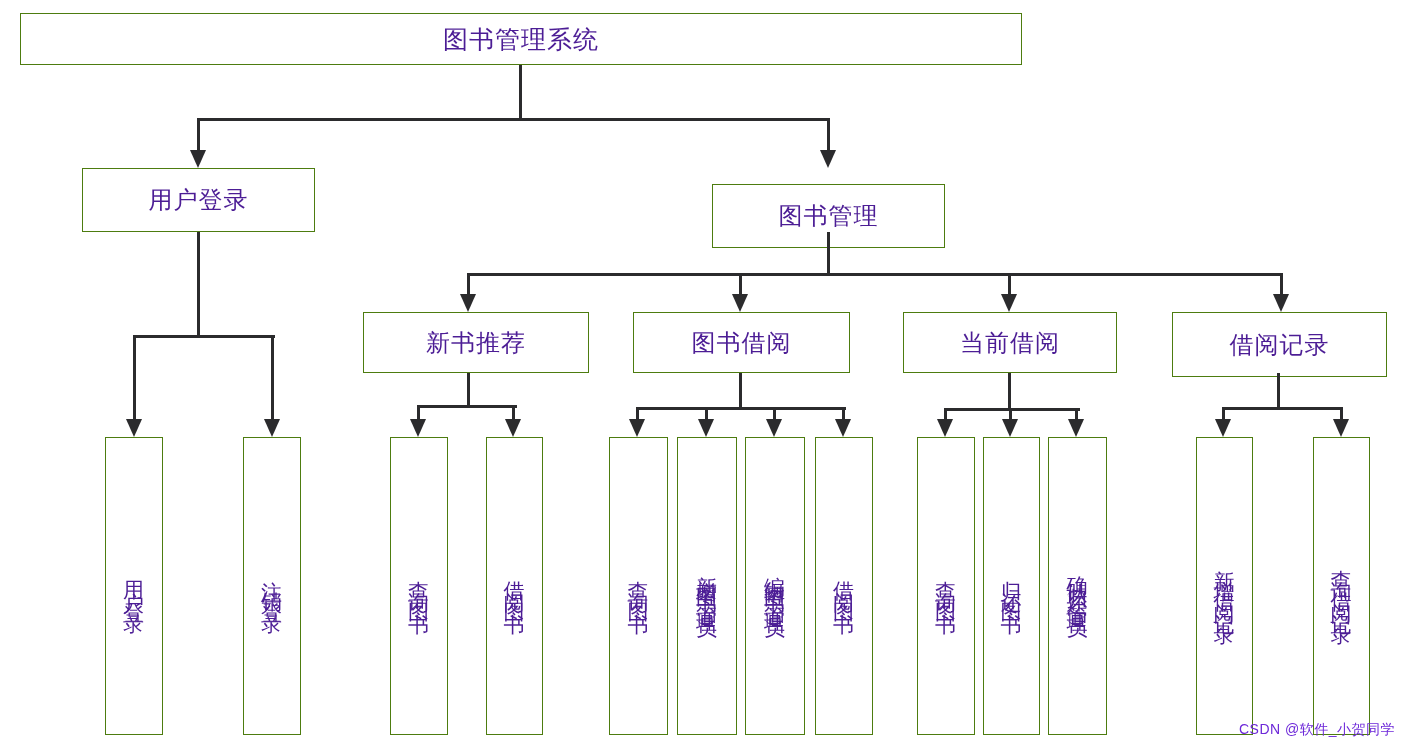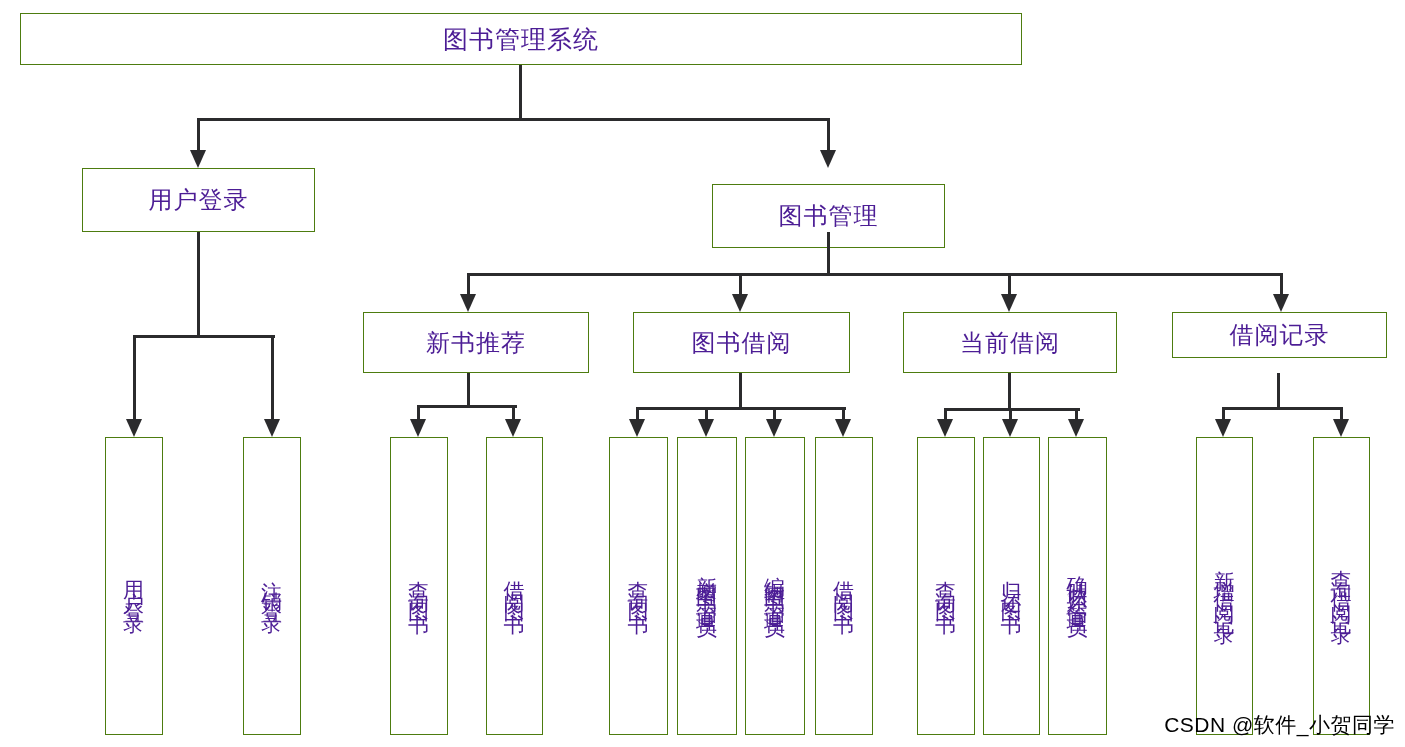--- a/index.html
+++ b/index.html
@@ -27,21 +27,21 @@
   .line{position:absolute;background:#2b2b2d;}
   .v{width:3px;}
   .h{height:3px;}
   .arrow{
     position:absolute;width:0;height:0;
     border-left:8px solid transparent;border-right:8px solid transparent;
     border-top:18px solid #2b2b2d;
   }
   .watermark{
     position:absolute;right:10px;bottom:8px;
-    color:#000000;font-size:21px;letter-spacing:0.5px;
+    color:#6d28d9;font-size:14px;letter-spacing:0.5px;
     white-space:nowrap;
   }
 </style>
 </head>
 <body>
 
 <div class="stage">
 
   <div class="node h-text root-box" style="left:20px;top:13px;width:1002px;height:52px;">图书管理系统</div>
 
@@ -69,21 +69,21 @@
   <div class="line v" style="left:739px;top:273px;height:25px;"></div>
   <div class="arrow" style="left:732px;top:294px;"></div>
   <div class="line v" style="left:1008px;top:273px;height:25px;"></div>
   <div class="arrow" style="left:1001px;top:294px;"></div>
   <div class="line v" style="left:1280px;top:273px;height:25px;"></div>
   <div class="arrow" style="left:1273px;top:294px;"></div>
 
   <div class="node h-text" style="left:363px;top:312px;width:226px;height:61px;">新书推荐</div>
   <div class="node h-text" style="left:903px;top:312px;width:214px;height:61px;">当前借阅</div>
   <div class="node h-text" style="left:633px;top:312px;width:217px;height:61px;">图书借阅</div>
-  <div class="node h-text" style="left:1172px;top:312px;width:215px;height:46px;">借阅记录</div>
+  <div class="node h-text" style="left:1172px;top:312px;width:215px;height:65px;">借阅记录</div>
 
   <div class="line v" style="left:467px;top:373px;height:35px;"></div>
   <div class="line h" style="left:417px;top:405px;width:100px;"></div>
   <div class="line v" style="left:417px;top:405px;height:18px;"></div>
   <div class="arrow" style="left:410px;top:419px;"></div>
   <div class="line v" style="left:512px;top:405px;height:18px;"></div>
   <div class="arrow" style="left:505px;top:419px;"></div>
 
   <div class="line v" style="left:739px;top:373px;height:37px;"></div>
   <div class="line h" style="left:636px;top:407px;width:210px;"></div>

